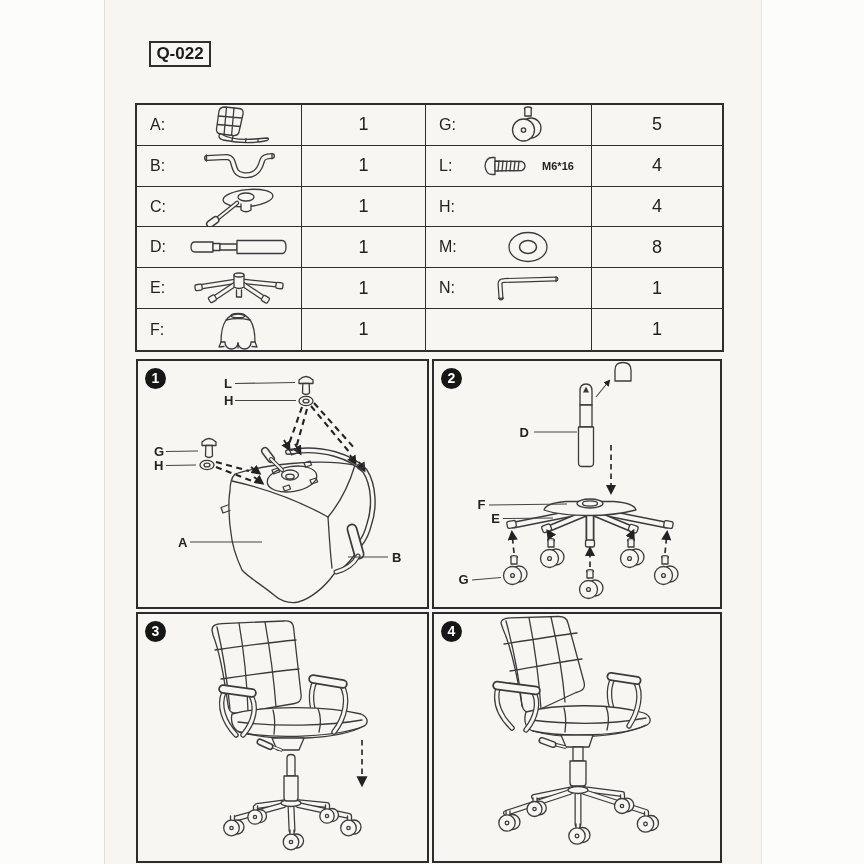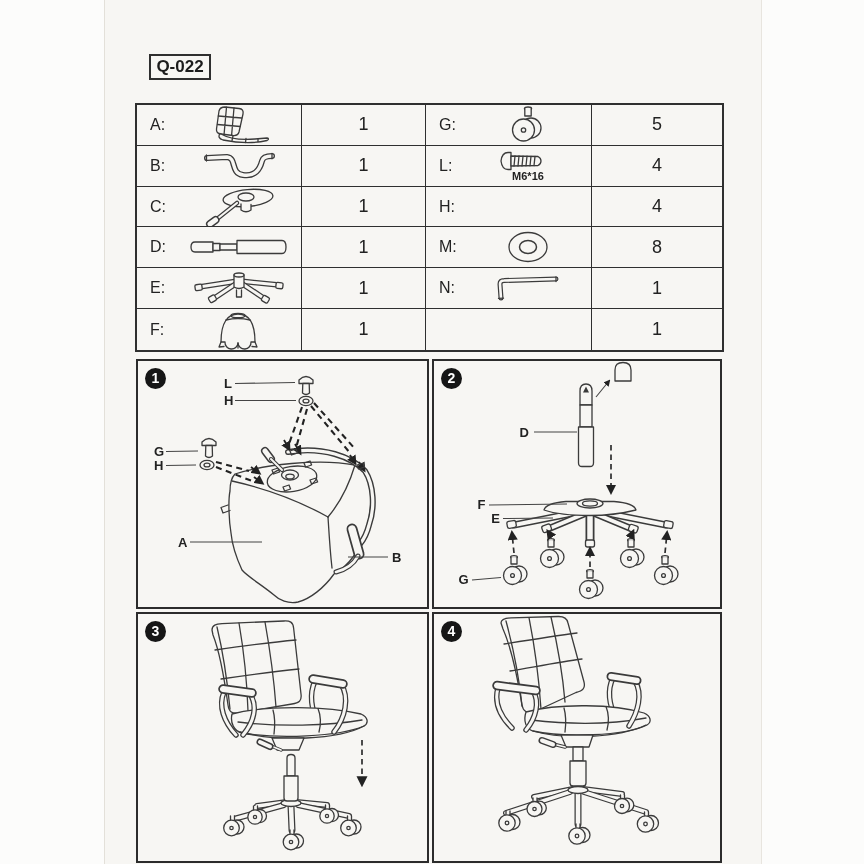--- a/index.html
+++ b/index.html
@@ -1,24 +1,24 @@
 <!DOCTYPE html>
 <html><head>
 <meta charset="utf-8">
 <style>
   html,body{margin:0;padding:0;}
   body{width:864px;height:864px;position:relative;background:#fcfcfb;font-family:"Liberation Sans",sans-serif;overflow:hidden;}
   .page{position:absolute;left:104px;top:0;width:656px;height:864px;background:#f7f6f3;border-left:1px solid #e3e0d9;border-right:1px solid #e8e5df;}
-  .model-box{position:absolute;left:149px;top:54px;width:58px;height:22px;border:2px solid #2f2f2f;color:#1c1c1c;font-weight:bold;font-size:17px;line-height:22px;text-align:center;}
+  .model-box{position:absolute;left:149px;top:41px;width:58px;height:22px;border:2px solid #2f2f2f;color:#1c1c1c;font-weight:bold;font-size:17px;line-height:22px;text-align:center;}
   .parts-table{position:absolute;left:135px;top:103px;width:585px;height:245px;border:2px solid #2f2f2f;display:grid;grid-template-columns:165px 124px 166px 1fr;grid-template-rows:repeat(6,1fr);}
   .cell{border-right:1.6px solid #2f2f2f;border-bottom:1.6px solid #2f2f2f;position:relative;display:flex;align-items:center;overflow:hidden;}
   .cell.c4{border-right:none;}
   .cell.r6{border-bottom:none;}
   .plabel{margin-left:13px;font-size:16px;color:#222;width:26px;flex:none;}
-  .icon-wrap{flex:1;display:flex;justify-content:flex-start;align-items:center;flex-direction:column;}
+  .icon-wrap{flex:1;display:flex;justify-content:center;align-items:center;}
   .note{font-size:11px;font-weight:bold;color:#222;line-height:10px;}
   .qty{justify-content:center;font-size:18px;color:#222;}
   .panel{position:absolute;border:2px solid #2c2c2c;}
   #p1{left:136px;top:359px;width:289px;height:246px;}
   #p2{left:432px;top:359px;width:286px;height:246px;}
   #p3{left:136px;top:612px;width:289px;height:247px;}
   #p4{left:432px;top:612px;width:286px;height:247px;}
   .badge{position:absolute;left:7px;top:7px;width:21px;height:21px;border-radius:50%;background:#161616;color:#fff;font-weight:bold;font-size:14px;line-height:21px;text-align:center;z-index:3;}
   .panel svg{position:absolute;left:0;top:0;width:100%;height:100%;}
   svg .s{stroke:#3b3b3b;stroke-width:1.3;fill:none;stroke-linecap:round;stroke-linejoin:round;}

